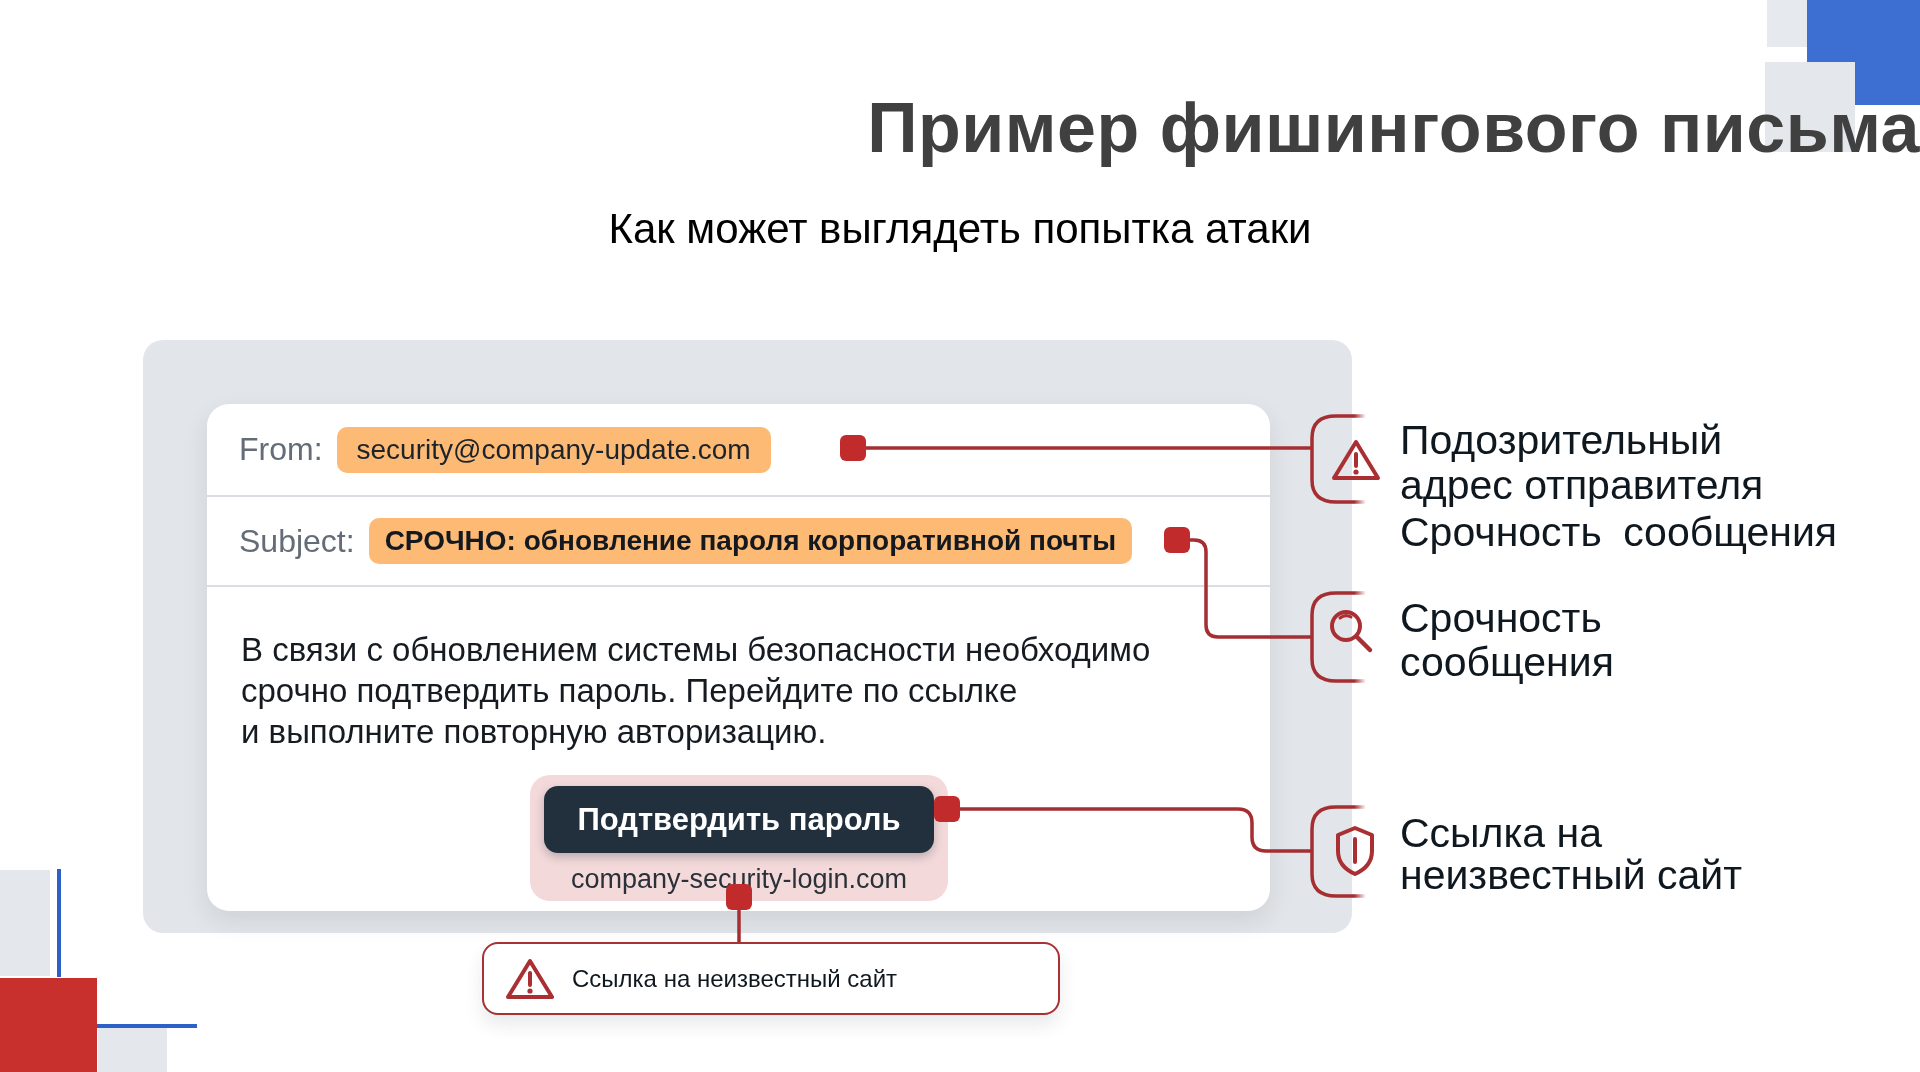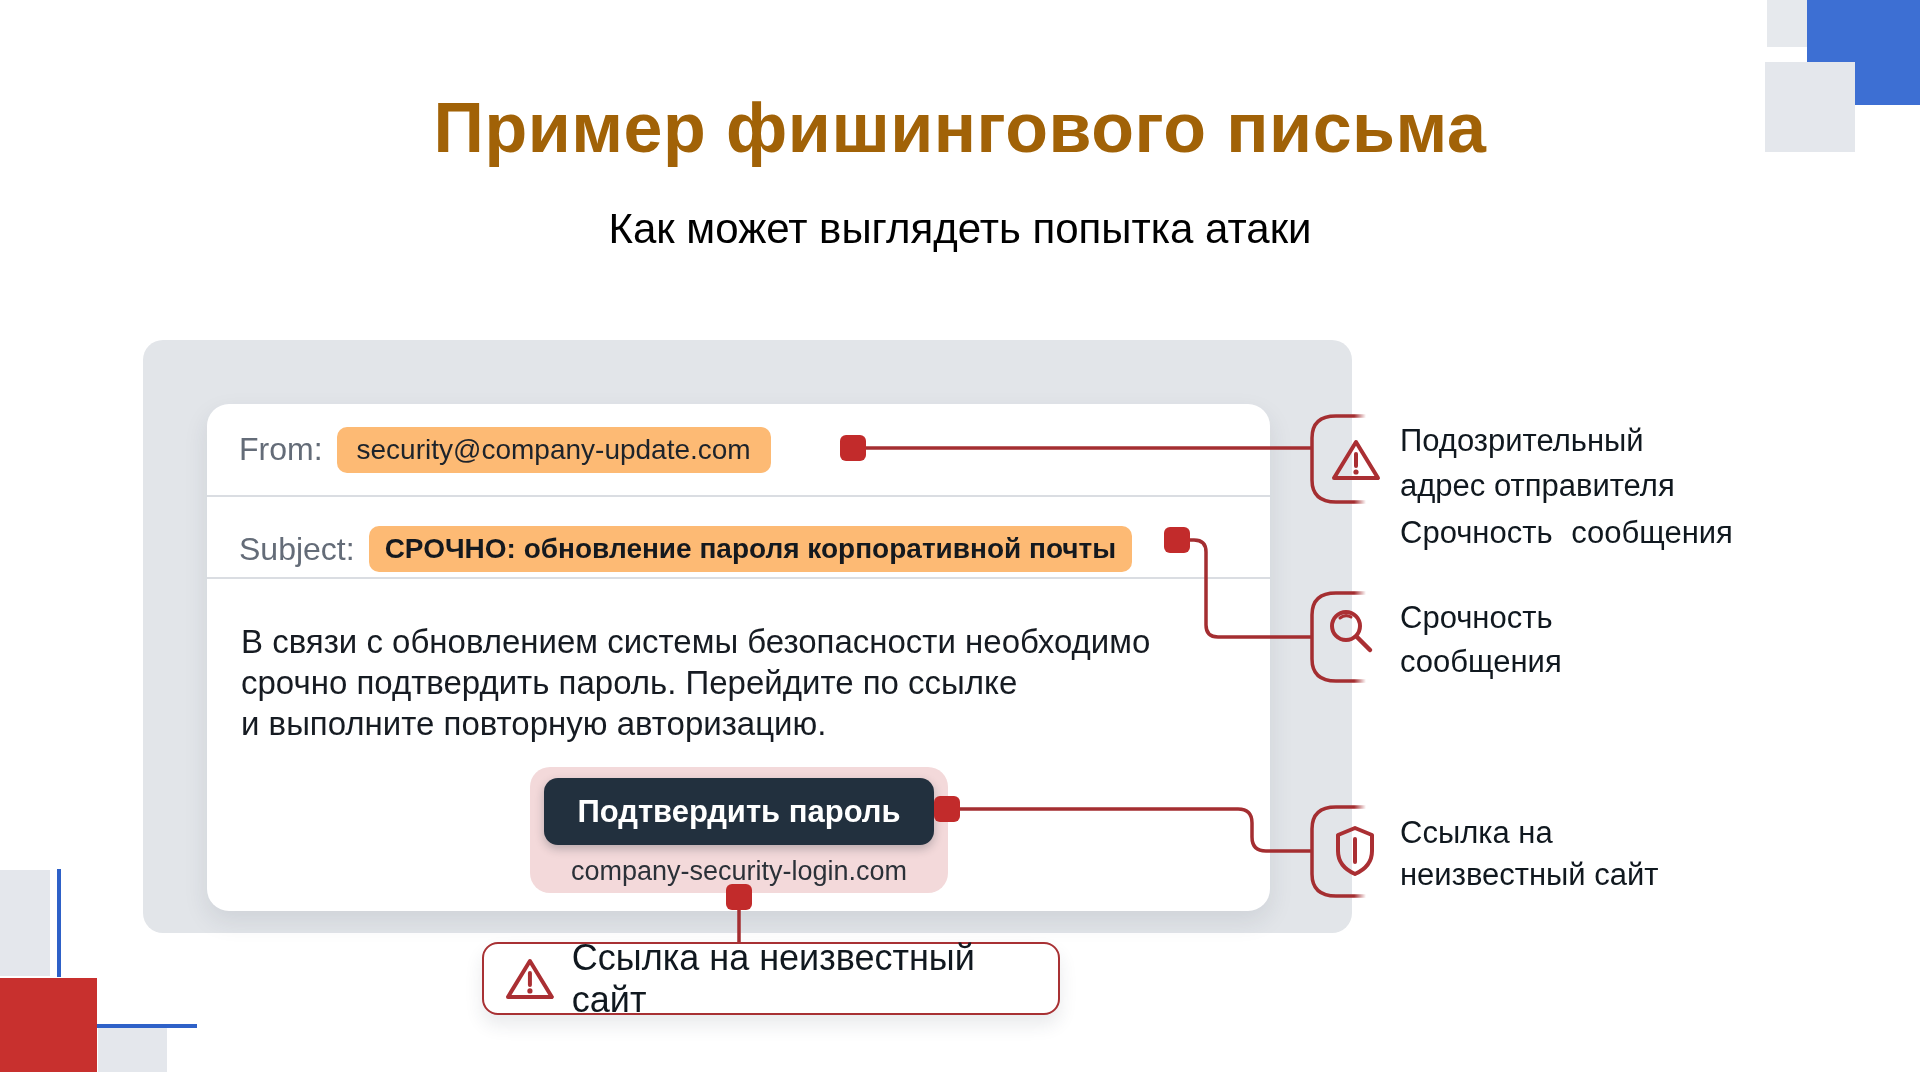--- a/index.html
+++ b/index.html
@@ -12,68 +12,68 @@
   .dec-blue-tr      { left:1807px; top:0;      width:113px; height:105px; background:#3d6fd3; }
   .dec-gray-tr-sm   { left:1767px; top:0;      width:40px;  height:47px;  background:#e6e9ed; }
   .dec-gray-tr-lg   { left:1765px; top:62px;   width:90px;  height:90px;  background:#e4e7ec; }
   .dec-gray-bl-top  { left:0;      top:870px;  width:50px;  height:106px; background:#e4e7ec; }
   .dec-blue-line-v  { left:57px;   top:869px;  width:4px;   height:108px; background:#2e61c8; }
   .dec-red-bl       { left:0;      top:978px;  width:97px;  height:94px;  background:#c8302e; }
   .dec-blue-line-h  { left:97px;   top:1024px; width:100px; height:4px;   background:#2e61c8; }
   .dec-gray-bl-bot  { left:98px;   top:1028px; width:69px;  height:44px;  background:#e4e7ec; }
 
   
-  .title { position:absolute; left:0; top:88px; width:1920px; text-align:center;
-           font-size:70px; font-weight:800; letter-spacing:0.5px; color:#a16207; }
+  .title { position:absolute; left:0; top:88px; width:1920px; text-align:right;
+           font-size:70px; font-weight:800; letter-spacing:0.5px; color:#404040; }
   .subtitle { position:absolute; left:0; top:205px; width:1920px; text-align:center;
               font-size:42px; font-weight:400; color:#000000; }
 
   
   .card-outer { position:absolute; left:143px; top:340px; width:1209px; height:593px;
                 background:#e2e5e9; border-radius:20px; }
   .card-inner { position:absolute; left:64px; top:64px; width:1063px; height:507px;
                 background:#ffffff; border-radius:22px;
                 box-shadow:0 10px 24px rgba(40,50,70,0.10); }
   .row { display:flex; align-items:center; padding-left:32px; }
   .from-row { height:91px; }
-  .subject-row { height:56px;margin-top:24px; }
+  .subject-row { height:88px; }
   .divider { height:2px; background:#dadde2; width:100%; }
   .lbl { font-size:32px; color:#646c78; margin-right:14px; white-space:nowrap; }
   .hl { background:#fdba74; border-radius:10px; padding:7px 20px; font-size:28px;
         color:#1d232b; font-weight:500; white-space:nowrap; }
   .hl.bold { font-weight:700; color:#14191f; padding:7px 16px; }
   .body-text { padding:42px 0 0 34px; font-size:33px; line-height:41px; color:#161b22; }
   .body-text .bl { display:block; }
   .btn-wrap { margin:23px 0 0 323px; width:418px; height:126px; background:#f3d9da;
               border-radius:20px; text-align:center; padding-top:11px; }
   .confirm-btn { display:block; margin:0 auto; width:390px; height:67px; background:#22303e;
                  border:none; border-radius:14px; color:#ffffff; font-size:31px; font-weight:700;
                  font-family:"Liberation Sans", sans-serif; cursor:pointer;
                  box-shadow:0 4px 10px rgba(20,30,45,0.25); }
   .btn-url { margin-top:11px; font-size:27px; color:#2b3138; }
 
   
   .overlay { position:absolute; left:0; top:0; width:1920px; height:1072px; pointer-events:none; }
 
   
   .icon-abs { position:absolute; }
-  .ann { position:absolute; left:1400px; font-size:31px; font-weight:500;
+  .ann { position:absolute; left:1400px; font-size:41px; font-weight:500;
          color:#10181f; line-height:45px; }
   .ann-1 { top:418px; }
   .ann-2 { top:596px; line-height:44px; }
   .ann-3 { top:812px; line-height:42px; }
   .ann .line { display:block; }
   .ann .ws { word-spacing:10px; margin-top:2px;text-align:center; }
 
   
   .callout { position:absolute; left:482px; top:942px; width:578px; height:73px;
              background:#ffffff; border:2.5px solid #a83134; border-radius:16px;
              display:flex; align-items:center; padding-left:20px;
              box-shadow:0 10px 18px rgba(40,50,70,0.10); }
-  .callout-text { margin-left:16px; font-size:36px; font-weight:500; color:#10181f; }
+  .callout-text { margin-left:16px; font-size:24px; font-weight:500; color:#10181f; }
 </style>
 </head>
 <body>
 
 <div class="stage">
 
   <div class="decor dec-blue-tr"></div>
   <div class="decor dec-gray-tr-sm"></div>
   <div class="decor dec-gray-tr-lg"></div>
   <div class="decor dec-gray-bl-top"></div>

